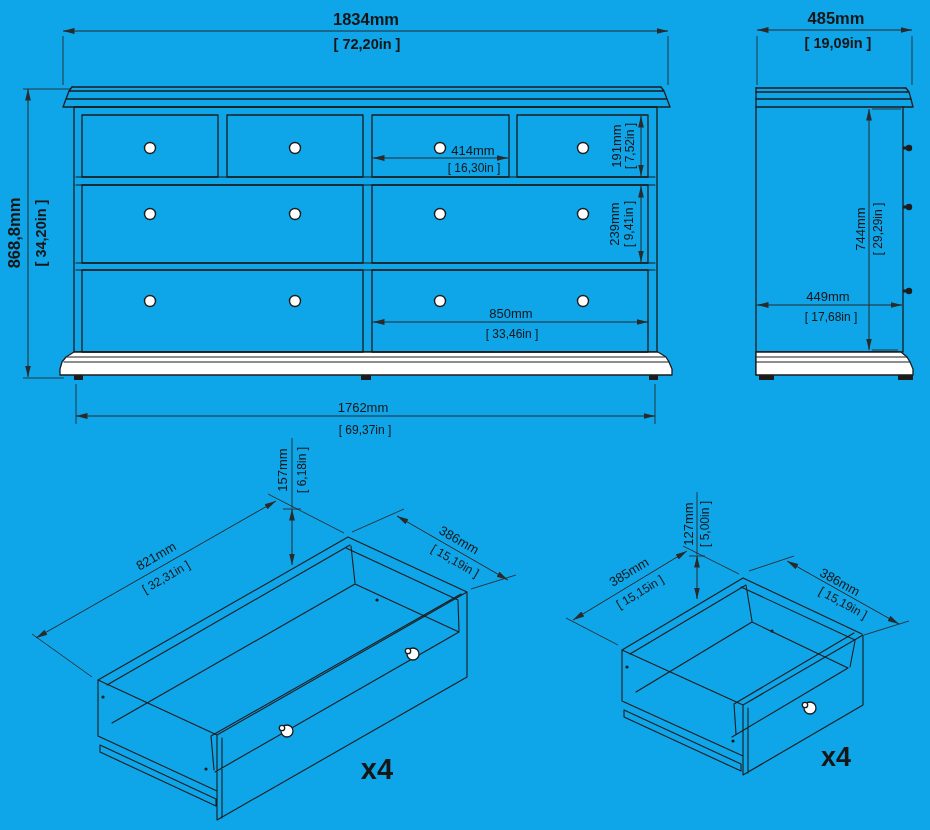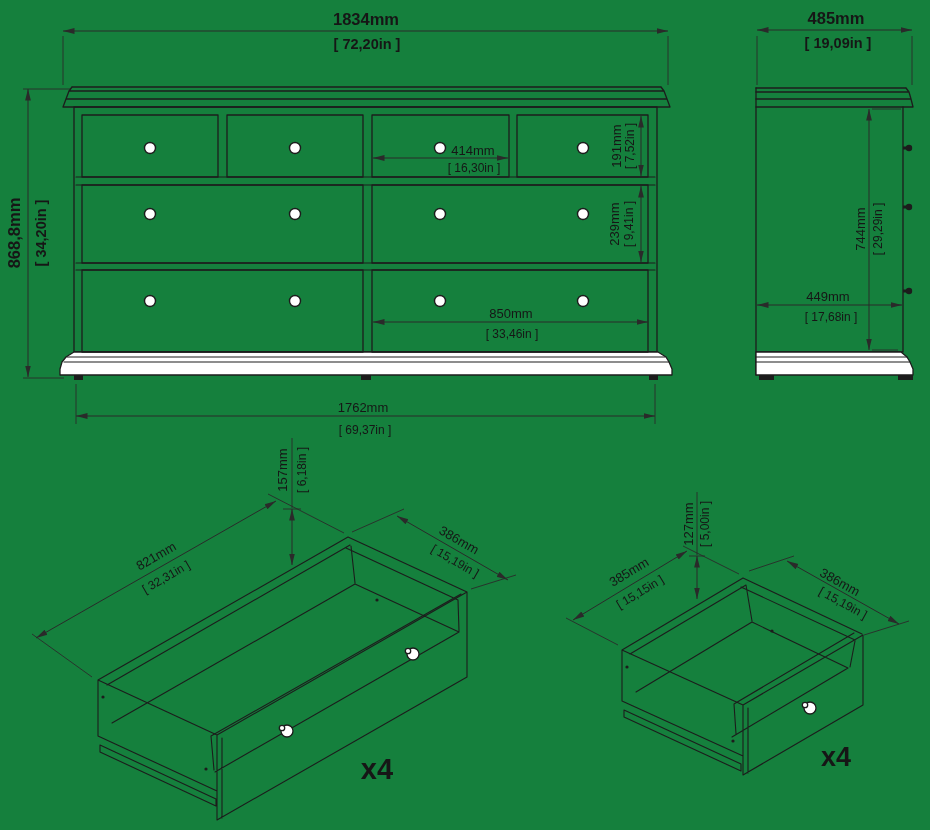--- a/index.html
+++ b/index.html
@@ -1,16 +1,16 @@
 <!DOCTYPE html>
 <html><head>
 <meta charset="utf-8">
 <style>
   html,body{margin:0;padding:0;background:#ffffff;}
-  .stage{width:930px;height:830px;background:#15803d;position:relative;overflow:hidden;}
+  .stage{width:930px;height:830px;background:#0ea5e9;position:relative;overflow:hidden;}
   svg{display:block;}
   .struct{fill:none;stroke:#1c1c1c;stroke-width:1.3;stroke-linejoin:round;stroke-linecap:round;}
   .thin{fill:none;stroke:#1c1c1c;stroke-width:1.1;stroke-linejoin:round;stroke-linecap:round;}
   .dim{fill:none;stroke:#2a2a2a;stroke-width:1;}
   .ext{fill:none;stroke:#2a2a2a;stroke-width:0.9;}
   .fillwhite{fill:#ffffff;stroke:#1c1c1c;stroke-width:1.3;stroke-linejoin:round;}
   .dark{fill:#1c1c1c;stroke:none;}
   text{font-family:"Liberation Sans","DejaVu Sans",sans-serif;fill:#161616;}
   .t-mm{font-size:13px;}
   .t-in{font-size:12px;}

